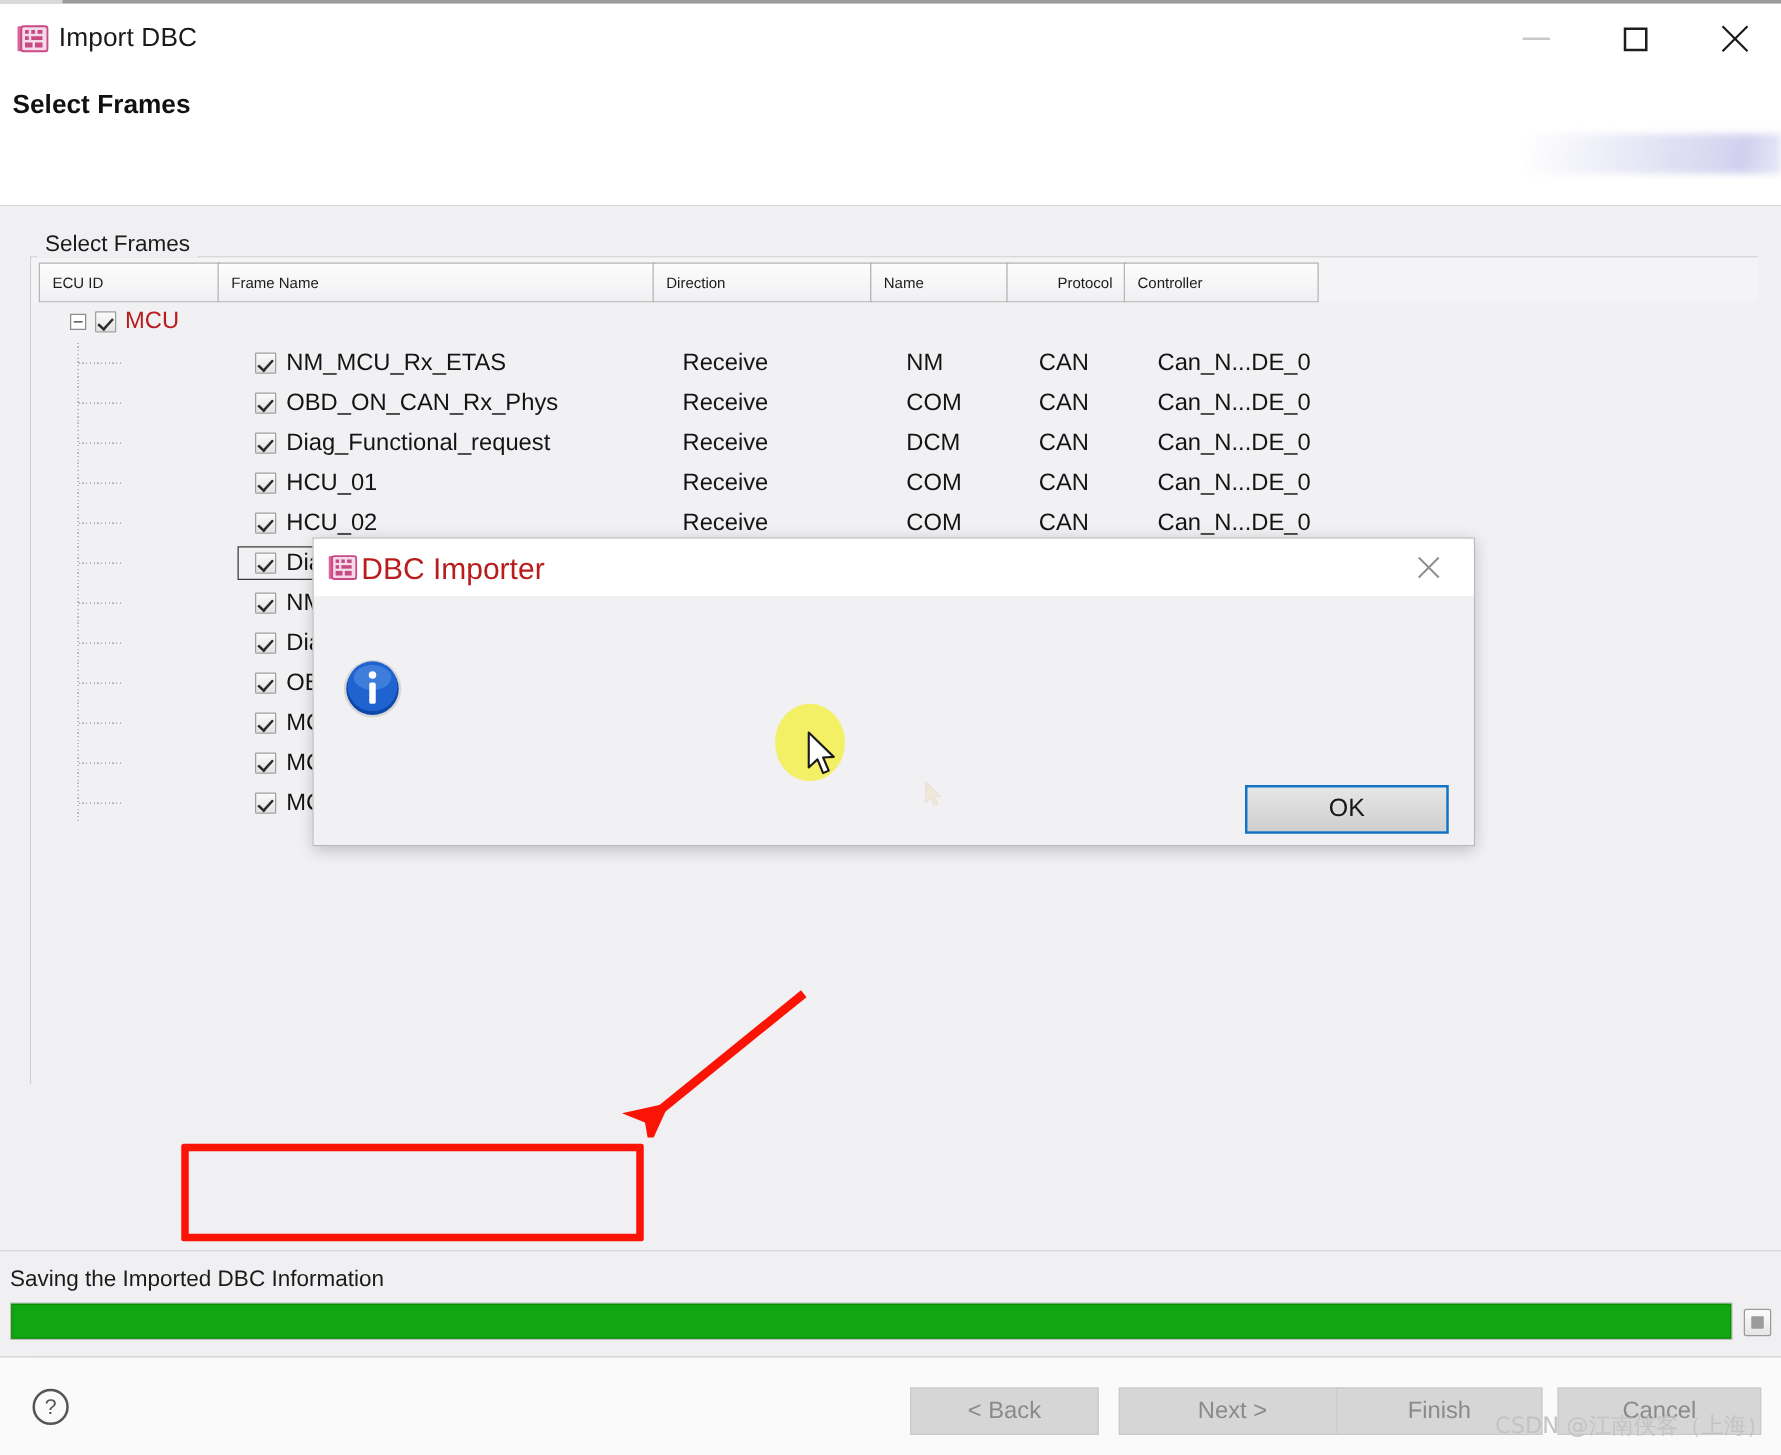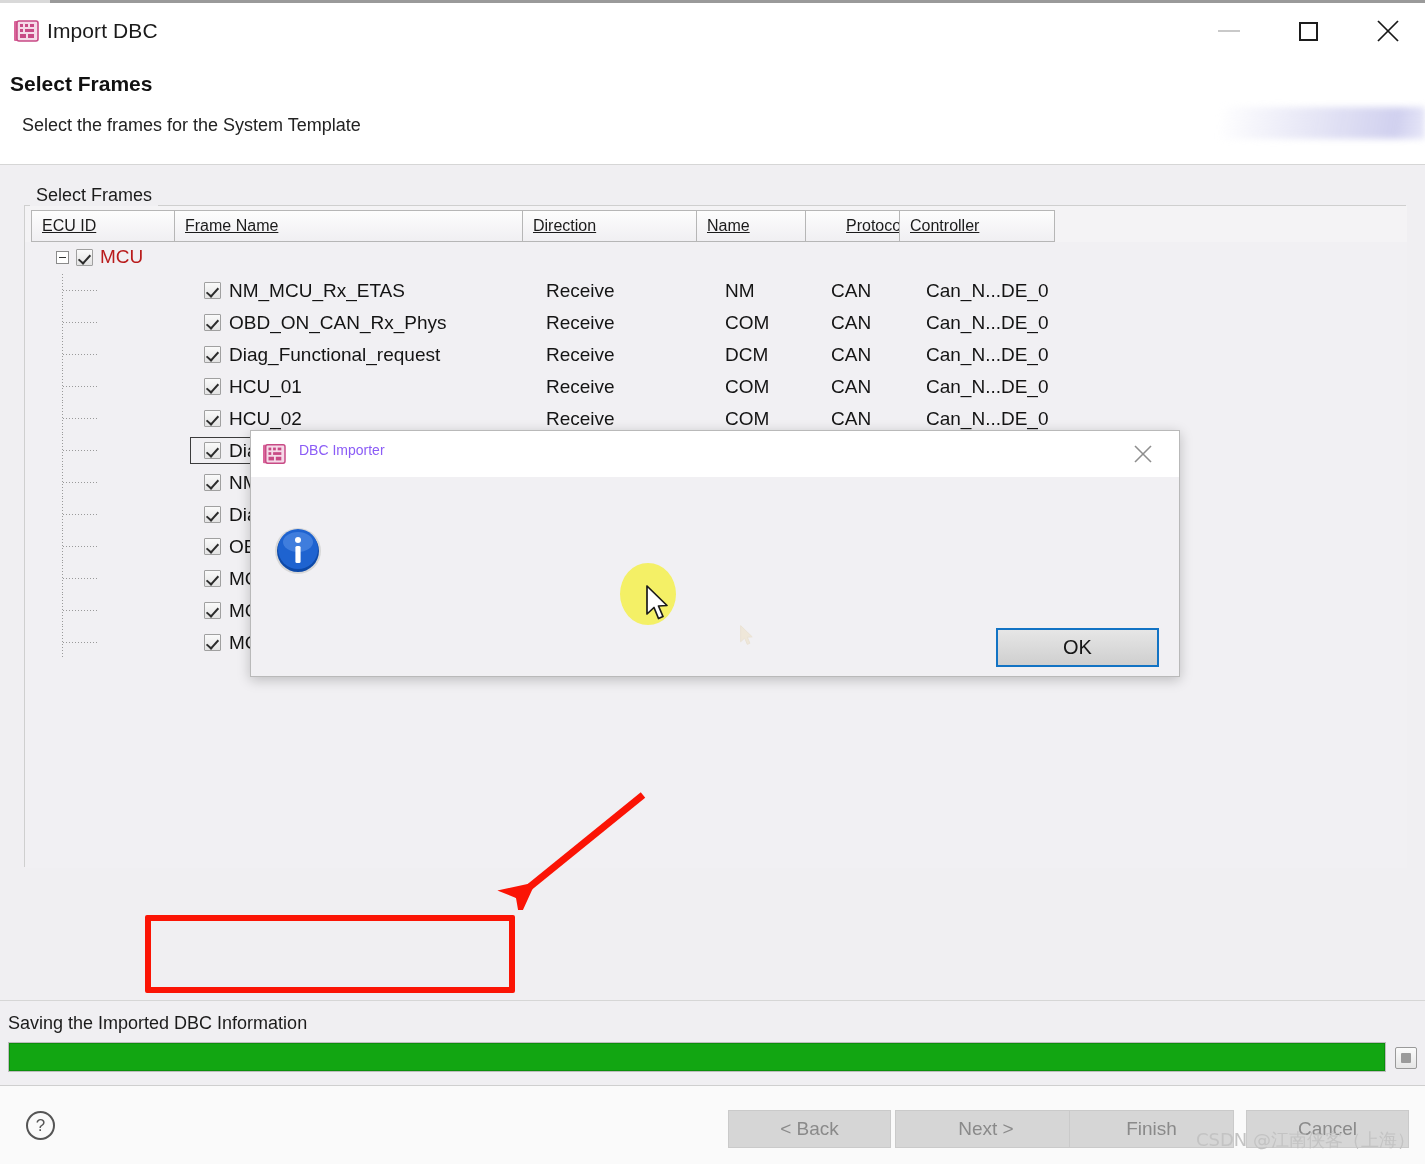--- a/index.html
+++ b/index.html
@@ -97,24 +97,23 @@
 
   
   #thead {
     position: absolute; left: 0; top: 0; width: 1382px; height: 36px;
     background: #f4f3f5;
   }
   .th {
     position: absolute; top: 4px; height: 32px;
     border: 1px solid #b6b6b6;
     background: linear-gradient(#fdfdfd, #f0eff2);
-    font-size: 16px; color: #1b1b1b;
+    font-size: 12px; color: #1b1b1b;
     display: flex; align-items: center;
     padding-left: 10px;
-    text-decoration: underline;
   }
   
   .c0 { left: 6px;   width: 145px; }
   .c1 { left: 149px; width: 350px; }
   .c2 { left: 497px; width: 176px; }
   .c3 { left: 671px; width: 111px; }
   .c4 { left: 780px; width: 96px; padding-left: 40px;  }
   .c5 { left: 874px; width: 156px; }
 
   #tbody {
@@ -257,21 +256,21 @@
     display: flex; align-items: center; justify-content: center;
     font-size: 17px; color: #555;
   }
   .wbutton {
     position: absolute; top: 24px; height: 38px;
     background: #d6d6d6;
     border: 1px solid #cacaca;
     color: #8a8a8a; font-size: 19px;
     display: flex; align-items: center; justify-content: center;
   }
-  #b-back   { left: 728px; width: 163px; }
+  #b-back   { left: 728px; width: 151px; }
   #b-next   { left: 895px; width: 182px; }
   #b-finish { left: 1069px; width: 165px; }
   #b-cancel { left: 1246px; width: 163px; }
 
   #watermark {
     position: absolute; left: 1196px; top: 1128px;
     font-size: 18px; color: #c3c3c3;
     white-space: nowrap;
     font-family: "DejaVu Sans", sans-serif;
   }
@@ -297,22 +296,22 @@
     background: #f1f0f3;
     border: 1px solid #b9b9b9;
     box-shadow: 0 3px 12px rgba(0,0,0,.22);
   }
   #modal-titlebar {
     position: absolute; left: 0; top: 0; width: 928px; height: 46px;
     background: #ffffff;
   }
   #modal-icon { position: absolute; left: 11px; top: 12px; width: 24px; height: 22px; }
   #modal-title {
-    position: absolute; left: 48px; top: 11px;
-    font-size: 14px; color: #8b5cf6;
+    position: absolute; left: 38px; top: 11px;
+    font-size: 24px; color: #b91c1c;
   }
   #modal-close {
     position: absolute; left: 870px; top: 7px;
     width: 44px; height: 32px;
     display: flex; align-items: center; justify-content: center;
   }
   #modal-body {
     position: absolute; left: 0; top: 46px; width: 928px; height: 199px;
     background: #f1f0f3;
   }
@@ -379,21 +378,20 @@
       <svg width="26" height="26" viewBox="0 0 26 26">
         <line x1="3" y1="3" x2="23" y2="23" stroke="#171717" stroke-width="1.7"></line>
         <line x1="23" y1="3" x2="3" y2="23" stroke="#171717" stroke-width="1.7"></line>
       </svg>
     </div>
   </div>
 
   <div id="wizard-header">
     <div id="header-banner"></div>
     <div id="page-title">Select Frames</div>
-    <div id="page-desc">Select the frames for the System Template</div>
   </div>
   <div id="header-rule"></div>
 
   <div id="body">
 
     <div id="group-label">Select Frames</div>
 
     <div id="frames-panel">
       <div id="thead">
           <div class="th c0">ECU ID</div>

